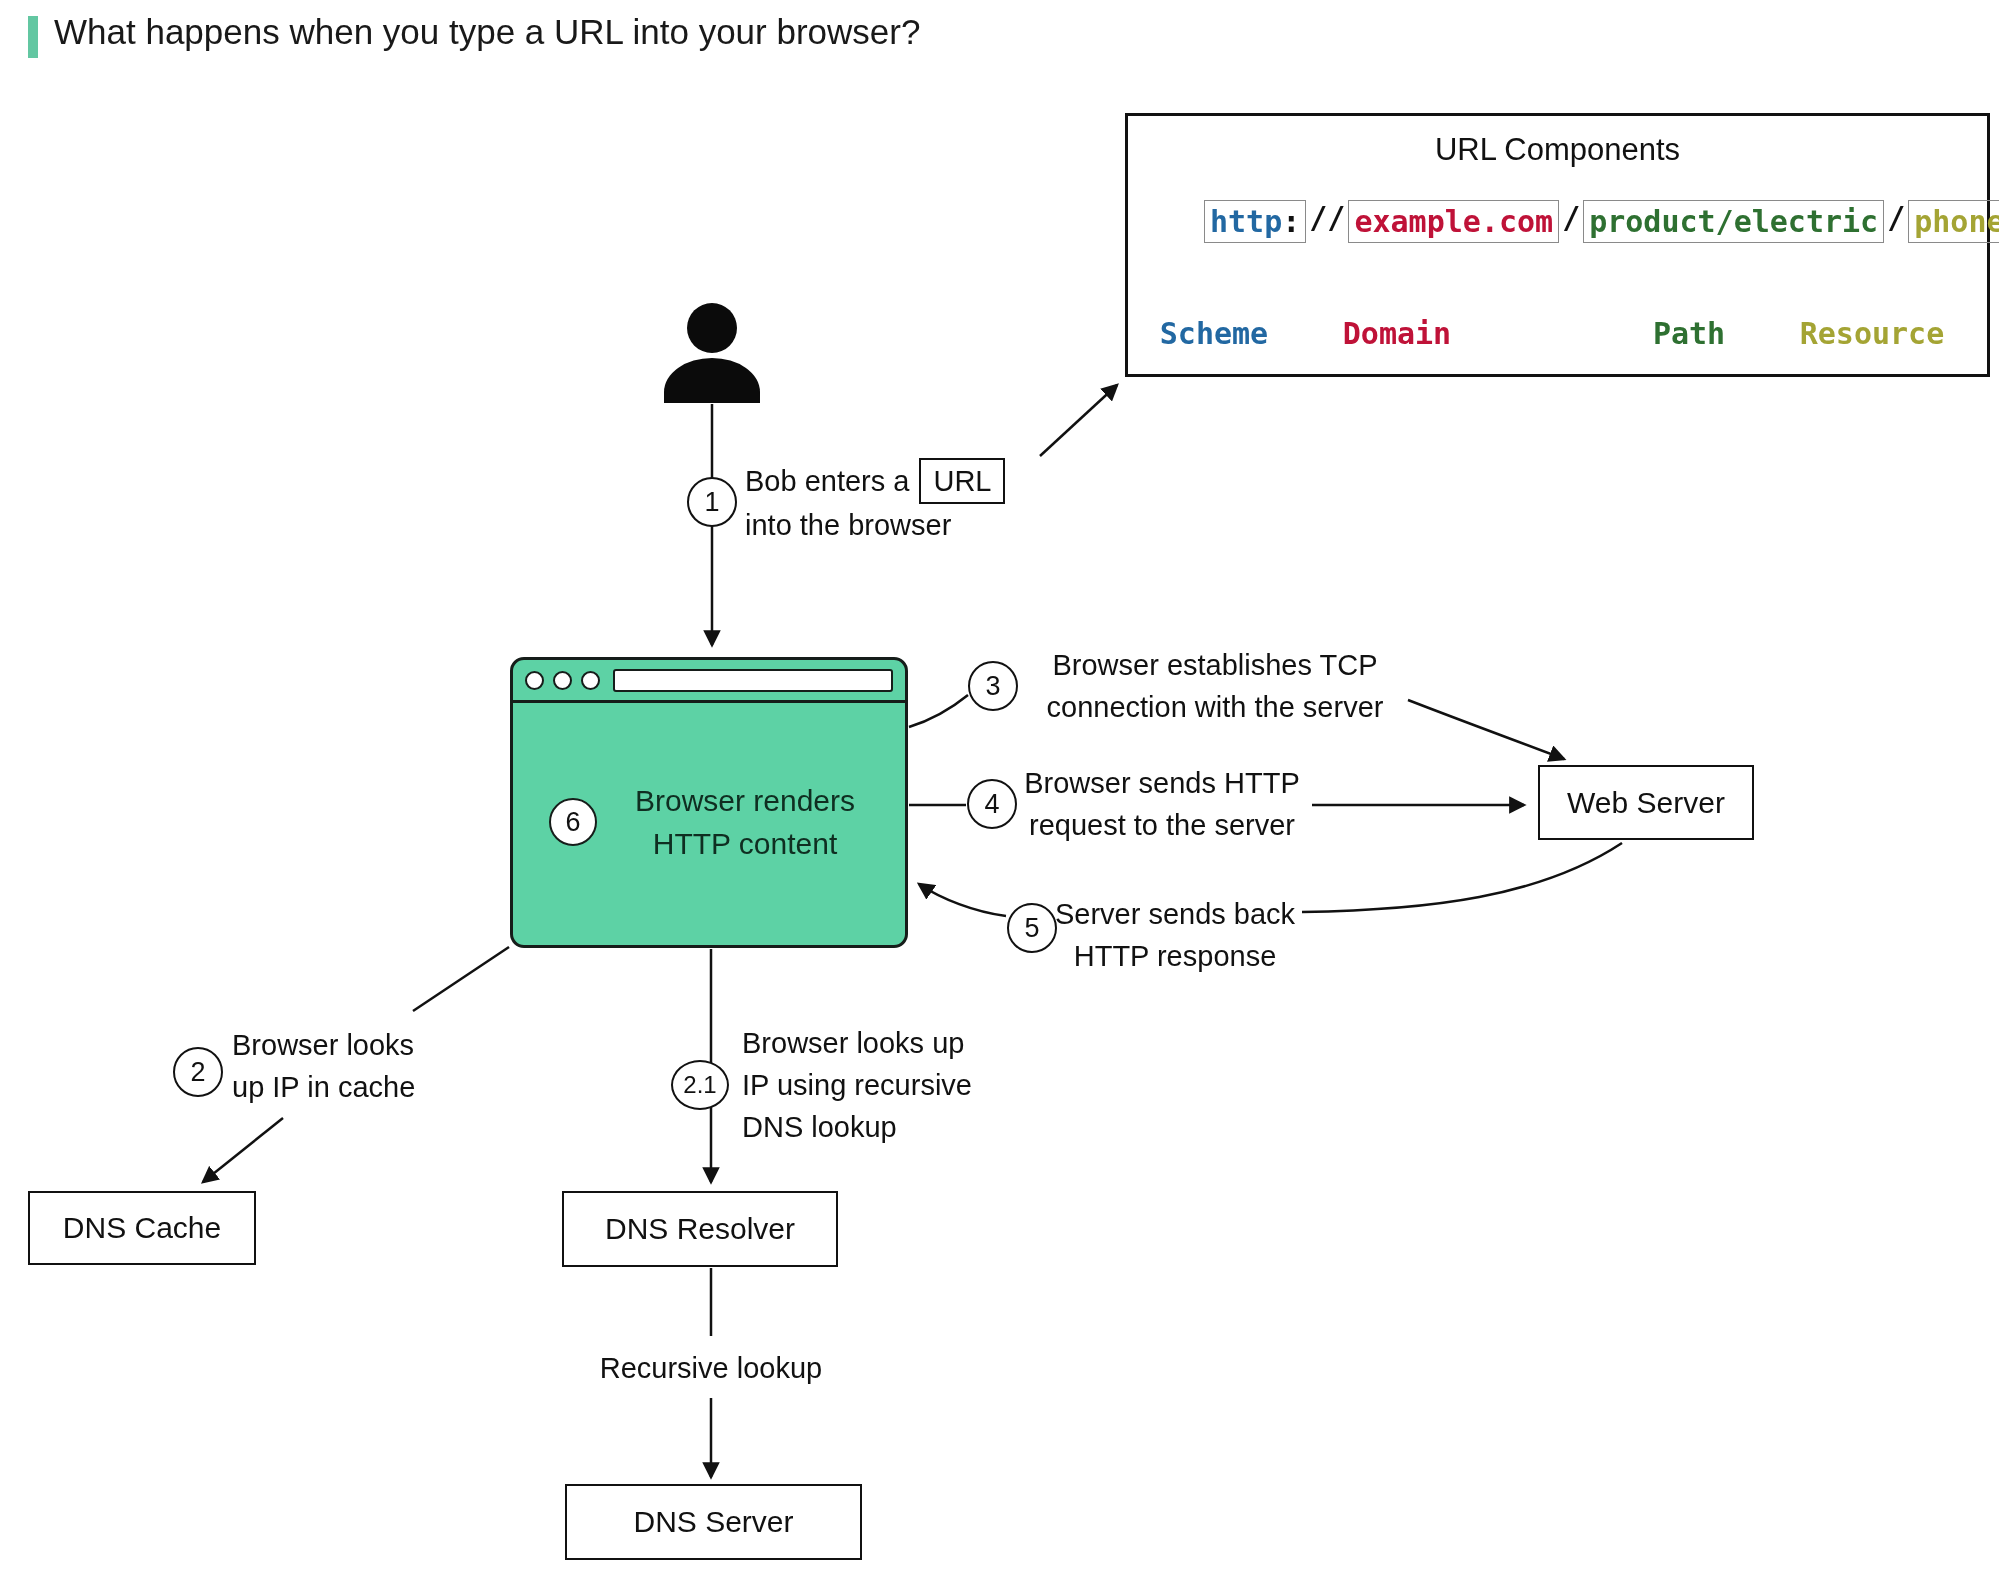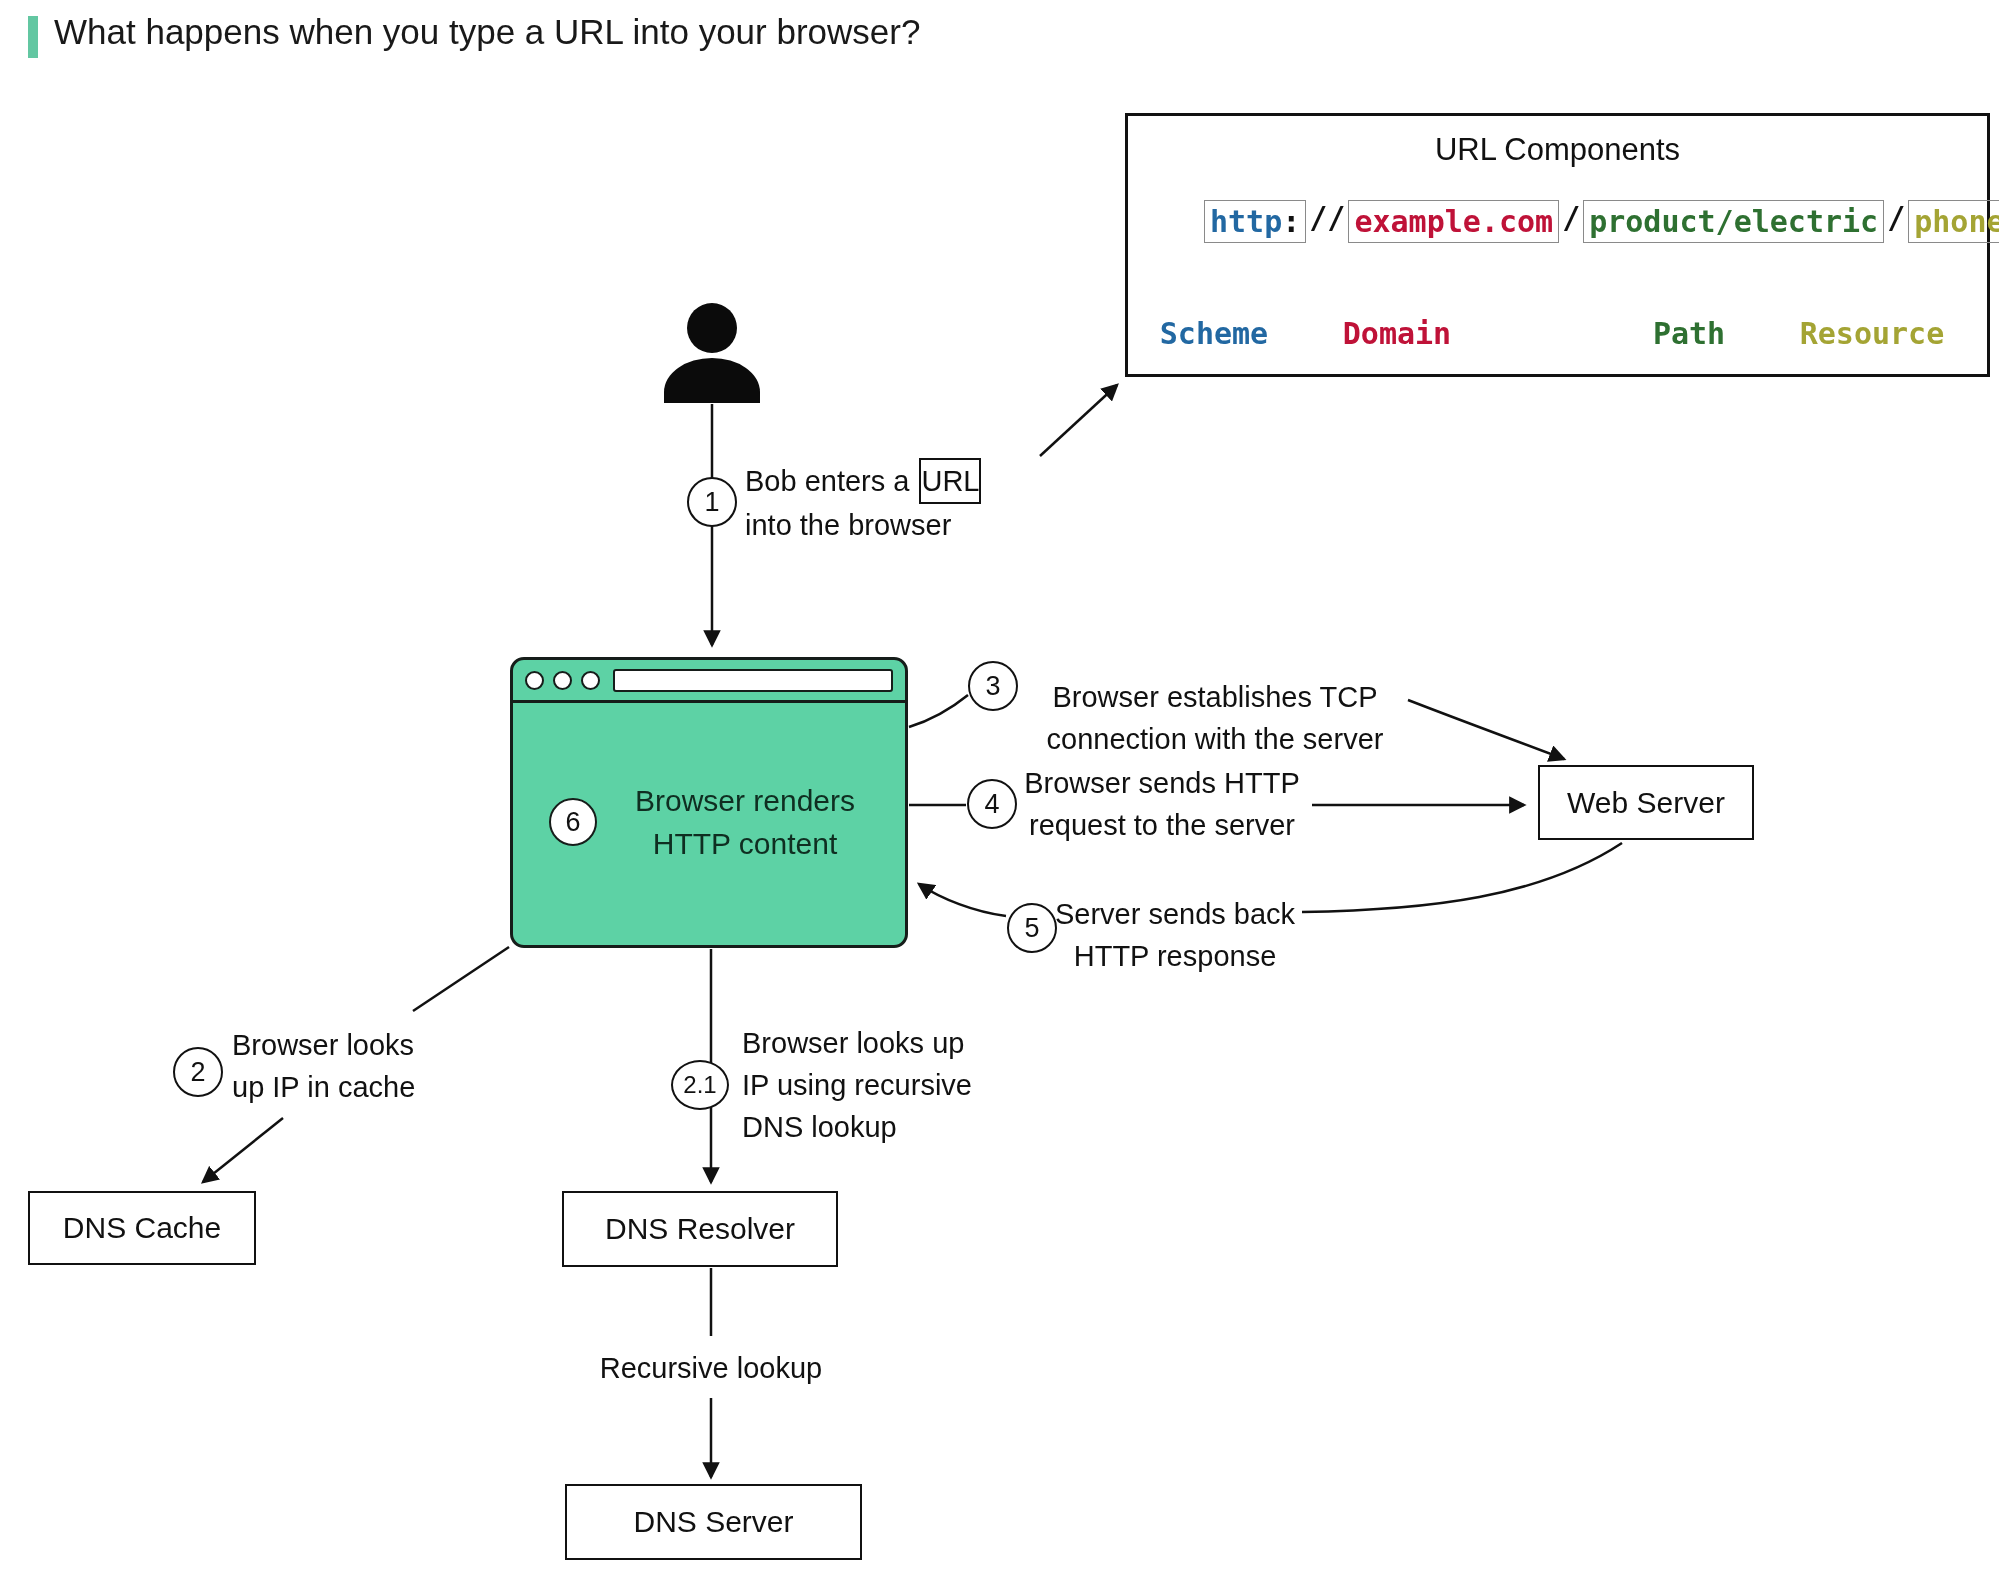--- a/index.html
+++ b/index.html
@@ -35,21 +35,21 @@
 
   
   .stepnum{position:absolute;width:50px;height:50px;background:#fff;border:2.5px solid #111;
     border-radius:50%;display:flex;align-items:center;justify-content:center;
     font-size:27px;color:#111;box-sizing:border-box;}
 
   
   .step-text{position:absolute;font-size:29px;line-height:42px;color:#111;white-space:nowrap;}
   .centered{text-align:center;}
   .inline-row{display:flex;align-items:center;}
-  .url-token{border:2px solid #111;padding:0px 0;margin-left:10px;display:inline-block;}
+  .url-token{border:2px solid #111;padding:0px 12px;margin-left:10px;display:inline-block;}
 
   
   .browser{position:absolute;left:510px;top:657px;width:398px;height:291px;background:#5dd2a5;
     border:3px solid #161d1a;border-radius:14px;box-sizing:border-box;}
   .browser-titlebar{height:43px;border-bottom:3px solid #161d1a;display:flex;align-items:center;
     padding:0 12px;box-sizing:border-box;}
   .dot{width:19px;height:19px;border-radius:50%;background:#fff;border:2.5px solid #161d1a;
     box-sizing:border-box;margin-right:9px;flex:0 0 auto;}
   .addr-bar{flex:1;height:23px;background:#fff;border:2.5px solid #161d1a;border-radius:3px;
     box-sizing:border-box;margin-left:4px;}
@@ -147,21 +147,21 @@
     <div class="browser-content">
       <div class="circle6">6</div>
       <div class="browser-label">
         <div>Browser renders</div>
         <div>HTTP content</div>
       </div>
     </div>
   </div>
 
   <div class="stepnum" style="left:968px;top:661px;">3</div>
-  <div class="step-text centered" style="left:1015px;top:676px;width:400px;">
+  <div class="step-text centered" style="left:1015px;top:644px;width:400px;">
     <div>Browser establishes TCP</div>
     <div>connection with the server</div>
   </div>
 
   <div class="stepnum" style="left:967px;top:779px;">4</div>
   <div class="step-text centered" style="left:1012px;top:762px;width:300px;">
     <div>Browser sends HTTP</div>
     <div>request to the server</div>
   </div>
 

